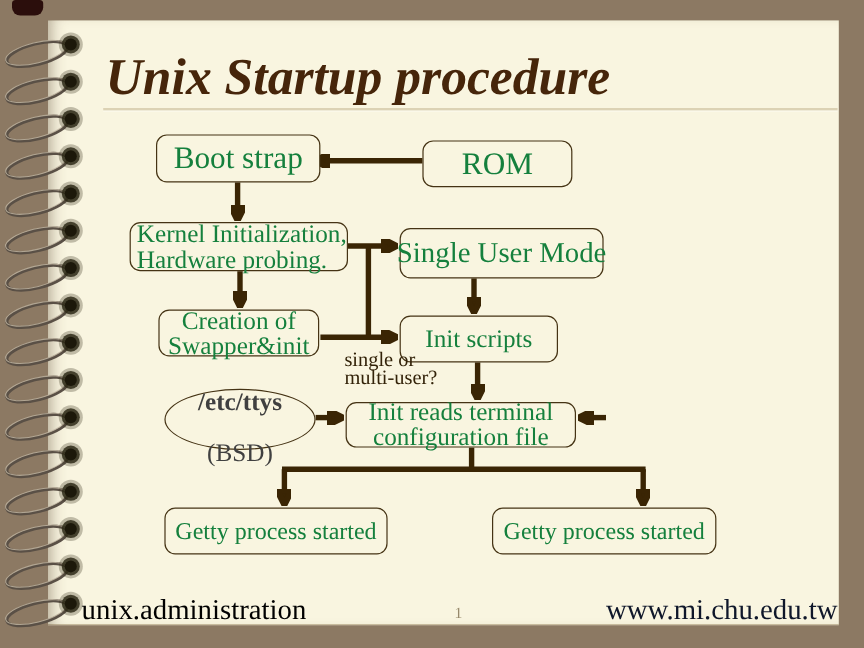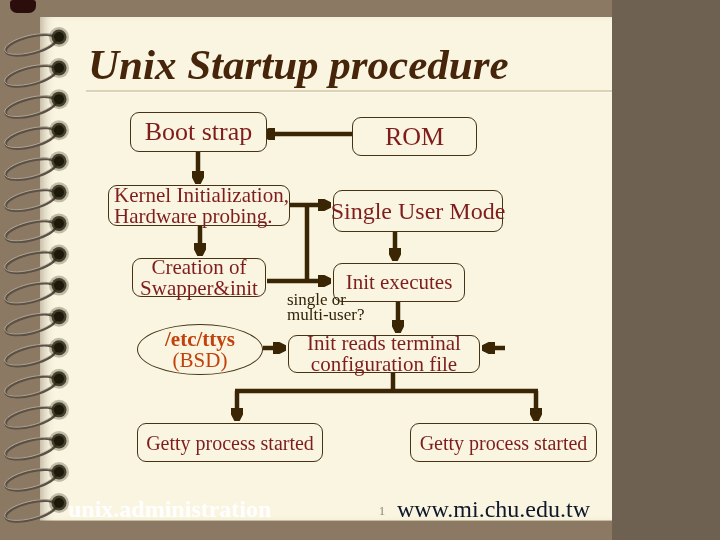--- a/index.html
+++ b/index.html
@@ -1,17 +1,17 @@
 <!DOCTYPE html>
 <html><head>
 <meta charset="utf-8">
 <style>
   html,body{margin:0;padding:0;background:#6e6152;}
   .canvas{
-    position:relative;width:612px;height:540px;overflow:hidden;
+    position:relative;width:720px;height:540px;overflow:hidden;
     background:#8c7963;
     font-family:"Liberation Serif","DejaVu Serif",serif;
   }
   .page{
     position:absolute;left:40px;top:17px;width:659px;height:504px;
     background:#f9f5e0;
     box-shadow:inset 10px 0 12px -8px rgba(80,60,40,.45), inset 0 -1px 0 rgba(160,140,100,.5);
   }
   .chip{
     position:absolute;left:10px;top:0;width:26px;height:13px;
@@ -25,40 +25,40 @@
   }
   .rule{
     position:absolute;left:86px;top:90px;width:612px;height:2px;
     background:#dcd2b4;box-shadow:0 1px 0 #fcfaee;
   }
   .connectors{position:absolute;left:0;top:0;width:720px;height:540px;pointer-events:none;}
   .connectors path{stroke:#3a2504;stroke-width:4.5;fill:none;}
   .node{
     position:absolute;box-sizing:border-box;
     border:1.6px solid #453314;border-radius:9px;background:#f9f5e0;
-    color:#7f1d1d;display:flex;flex-direction:column;
+    color:#15803d;display:flex;flex-direction:column;
     align-items:center;justify-content:center;text-align:center;
     line-height:1.0;white-space:nowrap;
   }
   .node.align-left{align-items:flex-start;text-align:center;padding-left:5px;}
   .oval{
     position:absolute;box-sizing:border-box;
     border:1.6px solid #453314;border-radius:50%;background:#f9f5e0;
-    color:#c2410c;display:flex;flex-direction:column;
-    align-items:center;justify-content:center;text-align:center;
-    line-height:1.0;white-space:nowrap;
+    color:#404040;display:flex;flex-direction:column;
+    align-items:center;justify-content:flex-start;text-align:center;
+    line-height:1.0;white-space:nowrap;gap:21px;
   }
   .oval .b{font-weight:bold;}
   .question{
     position:absolute;left:259px;top:292px;
     font-size:17px;line-height:15px;color:#332309;margin-left:28px;
   }
   .question span{display:block;}
   .footer-left{
-    position:absolute;left:68px;top:496px;font-size:24px;color:#ffffff;white-space:nowrap;font-weight:bold;
+    position:absolute;left:68px;top:496px;font-size:24px;color:#000000;white-space:nowrap;
   }
   .footer-page{
     position:absolute;left:370px;top:503px;width:24px;text-align:center;
     font-size:13px;color:#97896b;
   }
   .footer-right{
     position:absolute;right:22px;top:496px;font-size:24px;color:#0f172a;white-space:nowrap;
   }
 </style>
 </head>
@@ -193,21 +193,21 @@
   <div class="node" style="left:333px;top:190px;width:170px;height:42px;font-size:24px">
     <span>Single User Mode</span>
   </div>
 
   <div class="node" style="left:132px;top:258px;width:134px;height:39px;font-size:21px">
     <span>Creation of</span>
     <span>Swapper&amp;init</span>
   </div>
 
   <div class="node" style="left:333px;top:263px;width:132px;height:39px;font-size:21px">
-    <span>Init executes</span>
+    <span>Init scripts</span>
   </div>
 
   <div class="question">
     <span>single or</span>
     <span>multi-user?</span>
   </div>
 
   <div class="oval" style="left:137px;top:324px;width:126px;height:51px;font-size:21px">
     <span class="b">/etc/ttys</span>
     <span>(BSD)</span>

